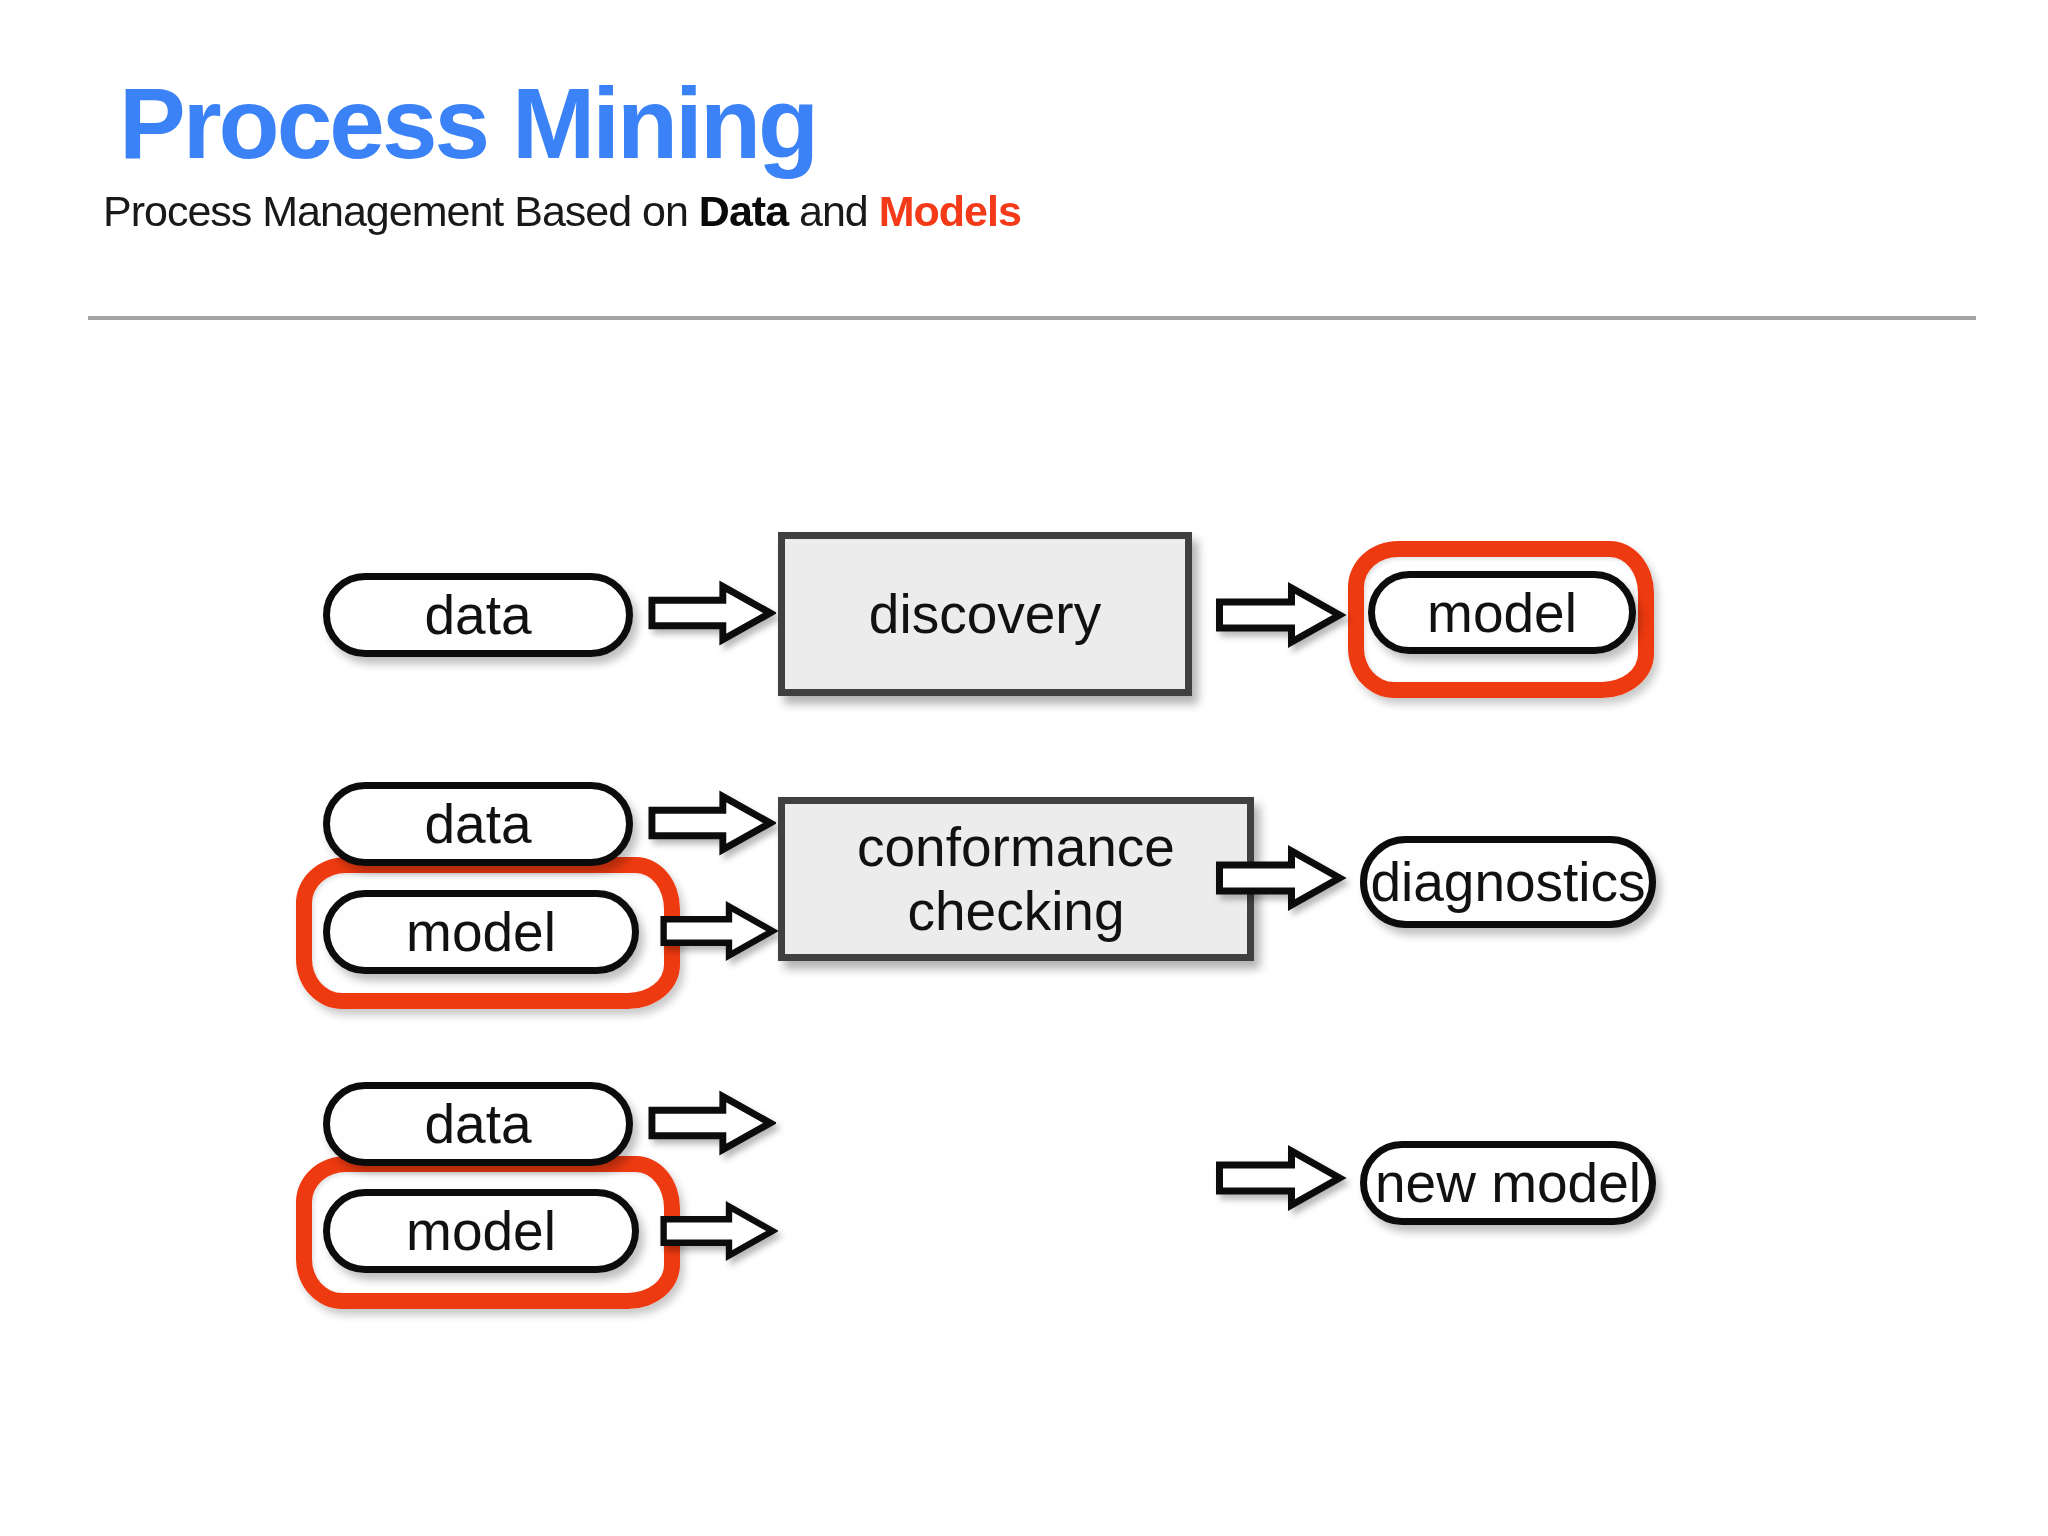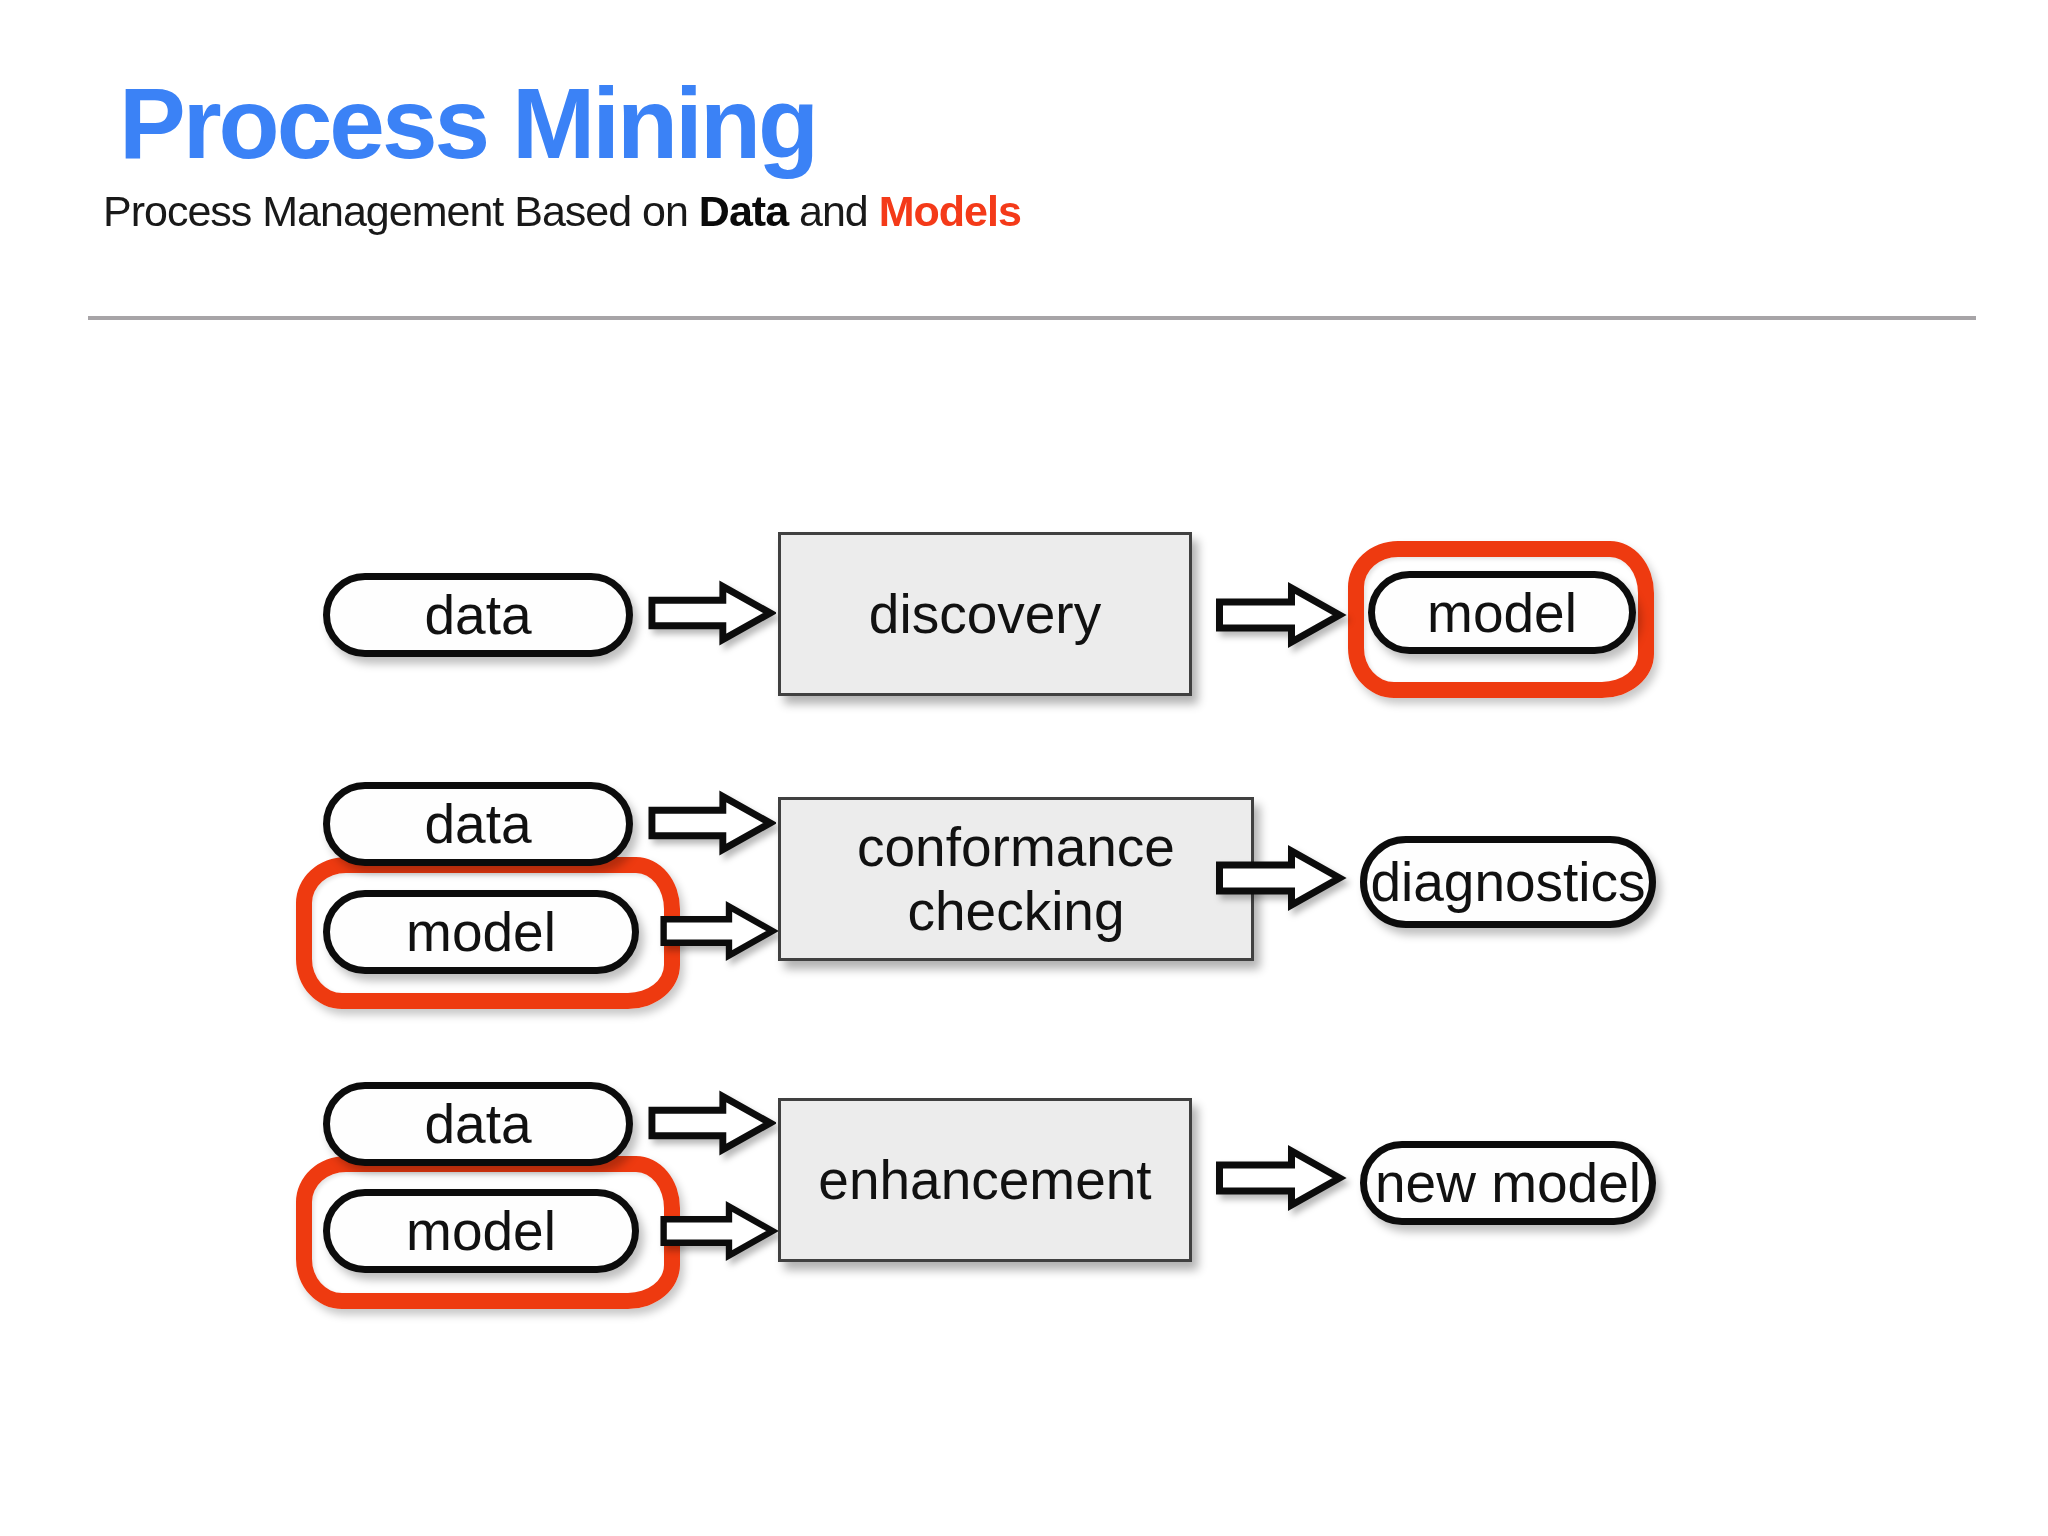--- a/index.html
+++ b/index.html
@@ -53,21 +53,21 @@
     display:flex;align-items:center;justify-content:center;
     font-size:55px;
     color:#111111;
     box-shadow:5px 7px 9px rgba(0,0,0,0.25);
     z-index:3;
   }
   .procbox{
     position:absolute;
     box-sizing:border-box;
     background:#ececec;
-    border:3px solid #404040;
+    border:7px solid #404040;
     display:flex;align-items:center;justify-content:center;
     text-align:center;
     font-size:55px;
     line-height:1.17;
     color:#111111;
     box-shadow:6px 8px 9px rgba(0,0,0,0.3);
     z-index:3;
     padding:0 4px;
   }
   .redbox{
@@ -176,23 +176,20 @@
           <polygon points="4,20 76,20 76,6 124,33 76,60 76,46 4,46" fill="#ffffff" stroke="#0c0c0c" stroke-width="7" stroke-linejoin="miter"></polygon>
         </svg>
     </div>
 
     <div class="arrow" style="left:660px;top:1198px;width:118px;height:66px;">
       <svg viewBox="0 0 130 66">
           <polygon points="4,20 76,20 76,6 124,33 76,60 76,46 4,46" fill="#ffffff" stroke="#0c0c0c" stroke-width="7" stroke-linejoin="miter"></polygon>
         </svg>
     </div>
 
-    <div class="procbox" style="left:778px;top:1098px;width:414px;height:164px;">
-      <span>enhancement</span>
-    </div>
 
     <div class="arrow" style="left:1213px;top:1145px;width:135px;height:66px;">
       <svg viewBox="0 0 130 66">
           <polygon points="4,20 76,20 76,6 124,33 76,60 76,46 4,46" fill="#ffffff" stroke="#0c0c0c" stroke-width="7" stroke-linejoin="miter"></polygon>
         </svg>
     </div>
 
     <div class="pill" style="left:1360px;top:1133px;width:296px;height:84px;margin-top:8px;">
       <span>new model</span>
     </div>

